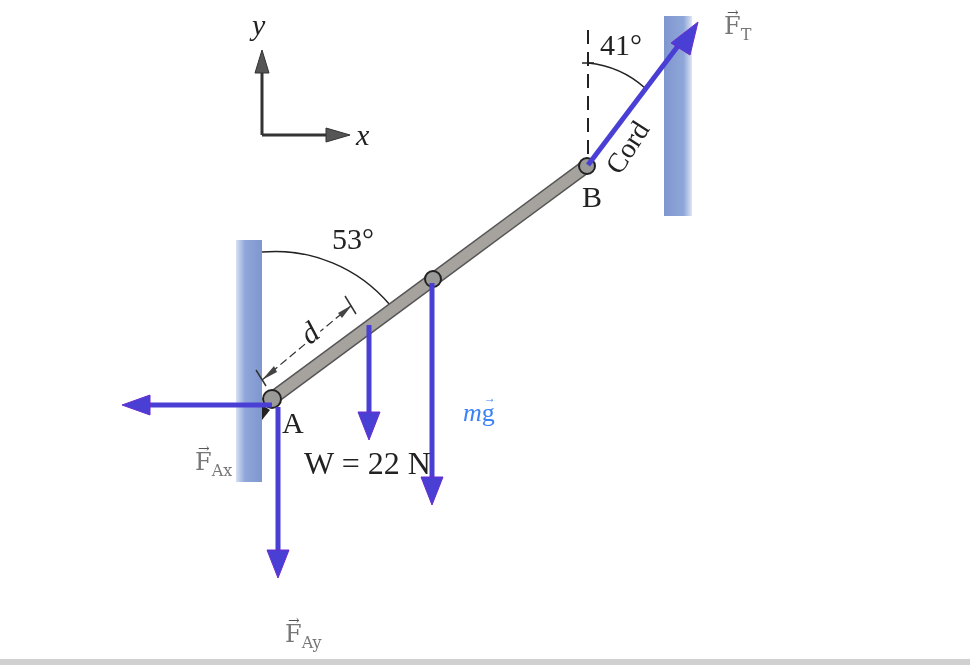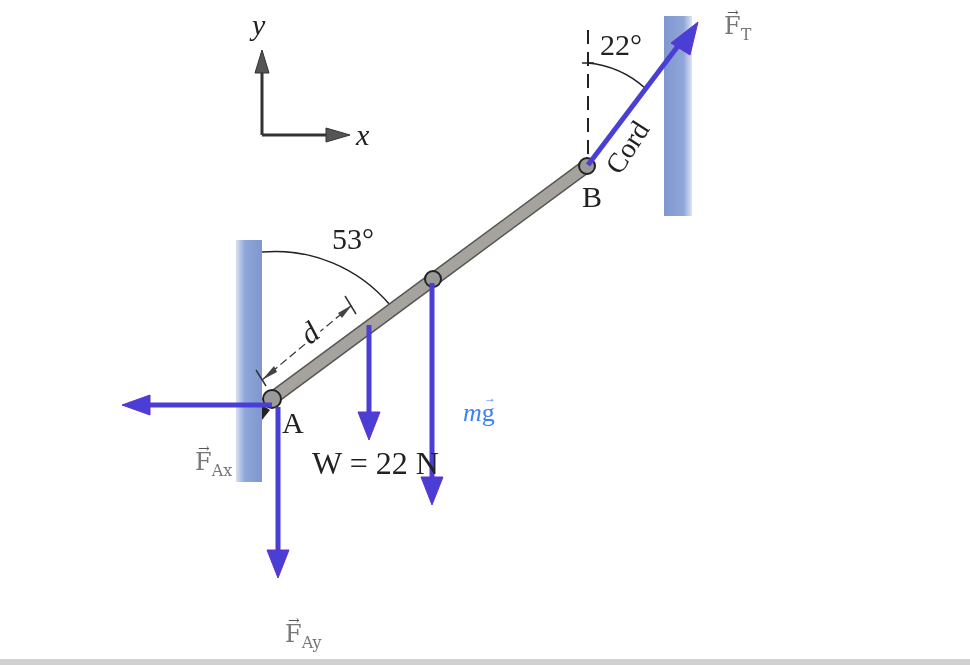--- a/index.html
+++ b/index.html
@@ -87,30 +87,30 @@
     <line x1="432" y1="283" x2="432" y2="480" stroke="#4a3fd4" stroke-width="5"></line>
     <path d="M421,477 L432,505 L443,477 z" fill="#4a3fd4" stroke="#6a2ccf" stroke-width="1"></path>
   </g>
 
   <text x="0" y="0" transform="translate(620,176) rotate(-57)" font-family="Liberation Serif, serif" font-size="28" fill="#222">Cord</text>
 </svg>
 
 <div class="lbl serif ital" style="left:252px; top:10px; font-size:30px;">y</div>
 <div class="lbl serif ital" style="left:356px; top:120px; font-size:30px;">x</div>
 
-<div class="lbl serif" style="left:600px; top:30px; font-size:30px;">22°</div>
+<div class="lbl serif" style="left:600px; top:30px; font-size:30px;">41°</div>
 <div class="lbl serif" style="left:332px; top:224px; font-size:30px;">53°</div>
 
 <div class="lbl serif" style="left:582px; top:182px; font-size:30px;">B</div>
 <div class="lbl serif" style="left:282px; top:408px; font-size:30px;">A</div>
 
 <div class="lbl serif ital" style="left:300px; top:318px; font-size:30px; transform:rotate(-38deg); background:#fff; padding:0 2px;">d</div>
 
 <div class="lbl serif" style="left:304px; top:447px; font-size:32px;">
-  <span style="font-style:normal;margin-left:8px;">W = 22 N</span>
+  <span style="font-style:normal;">W = 22 N</span>
 </div>
 
 <div class="lbl serif ital" style="left:463px; top:400px; font-size:26px; color:#3b82f6;">
   <span>m</span><span style="font-style:normal; position:relative;">g</span>
   <span style="position:absolute; left:21px; top:-8px; font-size:12px; font-style:normal;">→</span>
 </div>
 
 <div class="vec" style="left:724px; top:14px; font-size:24px;">
   <span class="arrow">→</span>
   <span>F</span><span class="sub">T</span>

